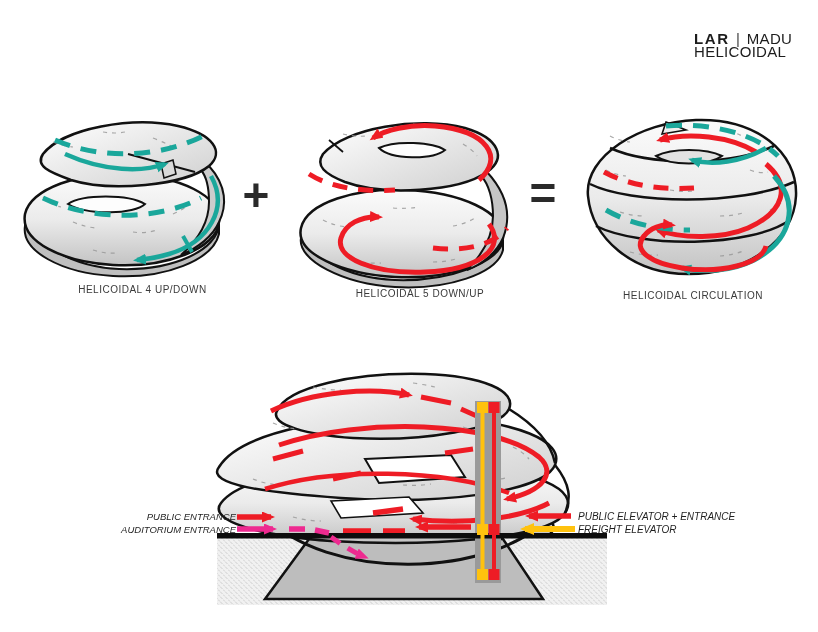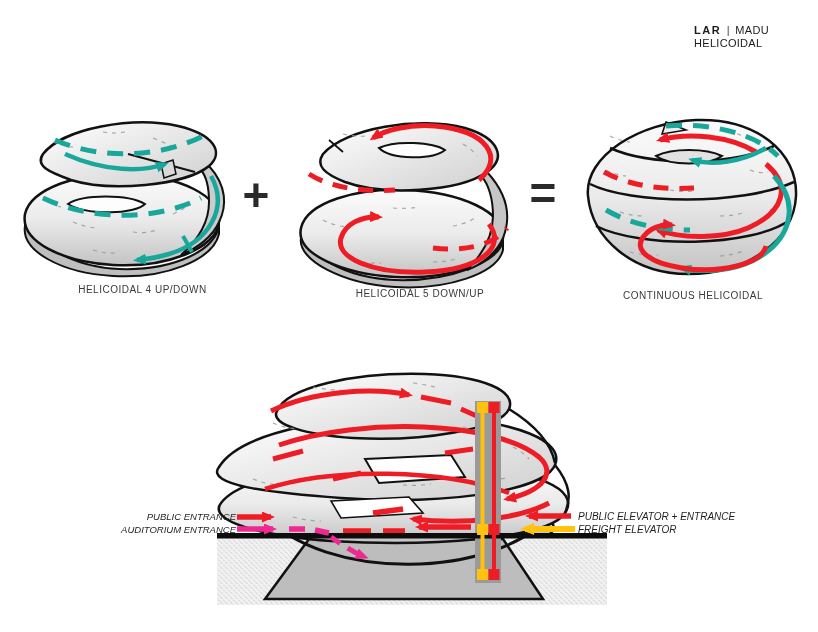--- a/index.html
+++ b/index.html
@@ -1,20 +1,20 @@
 <!DOCTYPE html>
 <html><head>
 <meta charset="utf-8">
 <style>
   html,body{margin:0;padding:0;background:#fff;}
   body{font-family:"Liberation Sans",sans-serif;}
   .canvas{position:relative;width:818px;height:632px;background:#ffffff;overflow:hidden;}
   .abs{position:absolute;}
   
-  .logo{left:694px;top:24px;font-size:11px;line-height:13px;color:#1c1c1c;letter-spacing:.3px;white-space:nowrap;}
+  .logo{left:694px;top:32px;font-size:15px;line-height:13px;color:#1c1c1c;letter-spacing:.3px;white-space:nowrap;}
   .logo .b{font-weight:bold;letter-spacing:1.6px;}
   .logo .sep{color:#444;padding:0 2px;}
   
   .op{font-size:46px;font-weight:bold;color:#2a2a2a;line-height:46px;text-align:center;width:44px;}
   
   .cap{font-size:10px;letter-spacing:.5px;color:#3a3a3a;text-align:center;white-space:nowrap;}
   
   .ann{font-style:italic;font-size:9.5px;color:#1f1f1f;line-height:12.5px;white-space:nowrap;}
   .ann-left{left:96px;top:511px;width:140px;text-align:right;}
   .ann-right{left:578px;top:510px;width:180px;text-align:left;line-height:13px;font-size:10px;}
@@ -132,21 +132,21 @@
       <path d="M 34,72 C 60,86 92,90 124,88" stroke="#ee1c25" stroke-width="5" stroke-dasharray="15 11"></path>
       <path d="M 196,64 C 222,86 214,112 178,128 C 152,139 112,139 88,130" stroke="#ee1c25" stroke-width="5" marker-end="url(#hRed)"></path>
       <path d="M 36,110 C 60,124 90,130 120,130" stroke="#1aa79b" stroke-width="5" stroke-dasharray="16 11"></path>
       <path d="M 204,76 C 230,104 222,140 184,160 C 162,171 134,173 112,168" stroke="#1aa79b" stroke-width="5" marker-end="url(#hTeal)"></path>
       <path d="M 196,146 C 192,164 150,174 112,168 C 80,163 62,150 74,136 C 80,128 92,124 102,125" stroke="#ee1c25" stroke-width="5" marker-end="url(#hRed)"></path>
     </g>
   </svg>
 
   <div class="abs cap" style="left:40px;top:284px;width:205px">HELICOIDAL 4 UP/DOWN</div>
   <div class="abs cap" style="left:315px;top:288px;width:210px">HELICOIDAL 5 DOWN/UP</div>
-  <div class="abs cap" style="left:588px;top:290px;width:210px">CONTINUOUS HELICOIDAL</div>
+  <div class="abs cap" style="left:588px;top:290px;width:210px">HELICOIDAL CIRCULATION</div>
 
   <svg class="abs" style="left:213px;top:367px" width="402" height="246" viewBox="0 0 402 246">
 
     <rect x="4" y="171" width="390" height="67" fill="url(#hatch)"></rect>
 
     <polygon points="96,172 290,172 330,232 52,232" fill="#bdbdbd" stroke="#111" stroke-width="2.5"></polygon>
 
     <path d="M 52,148 C 110,214 282,214 340,146" fill="none" stroke="#111" stroke-width="3"></path>
     <g>
 

